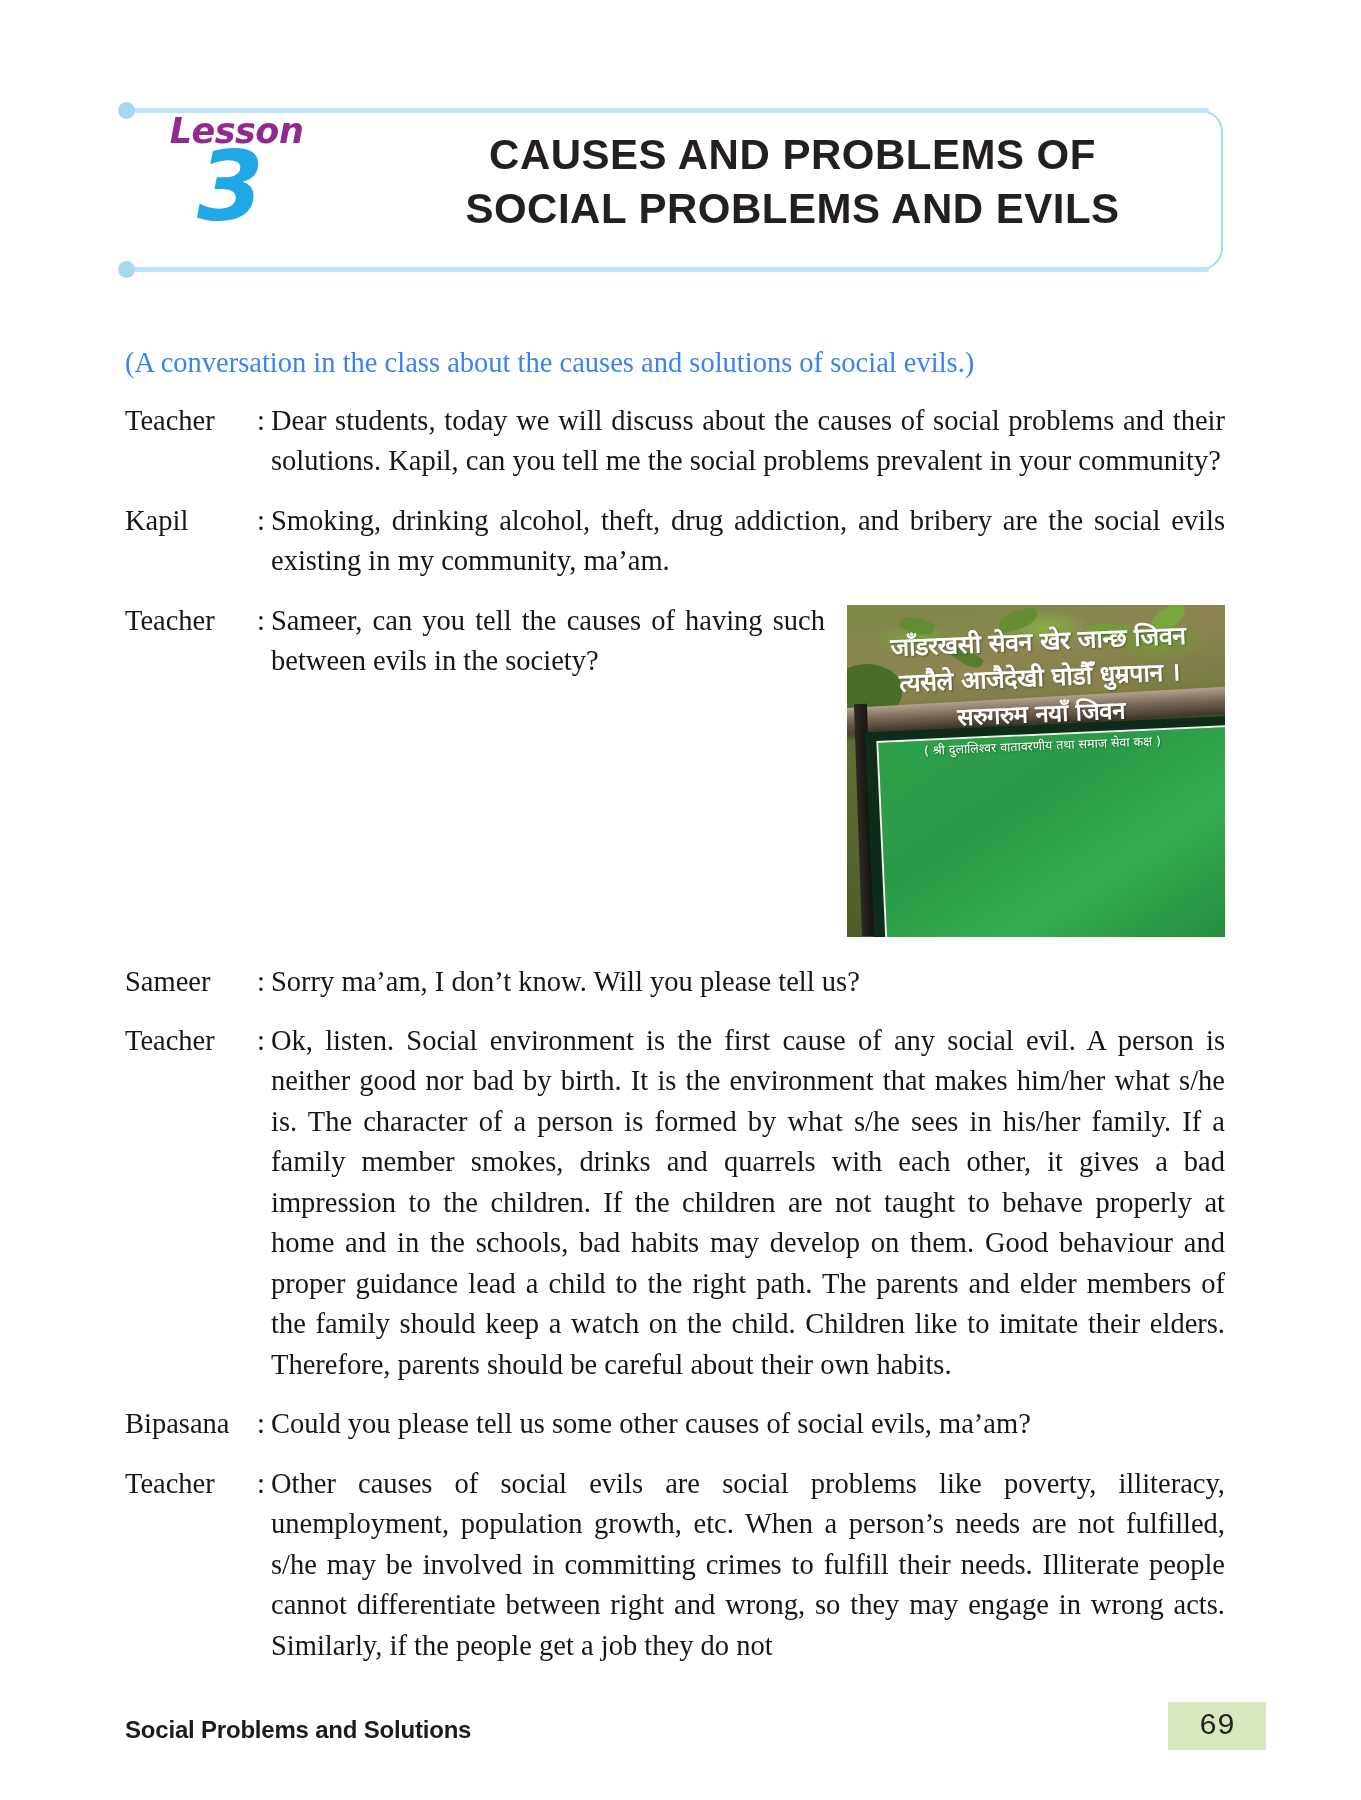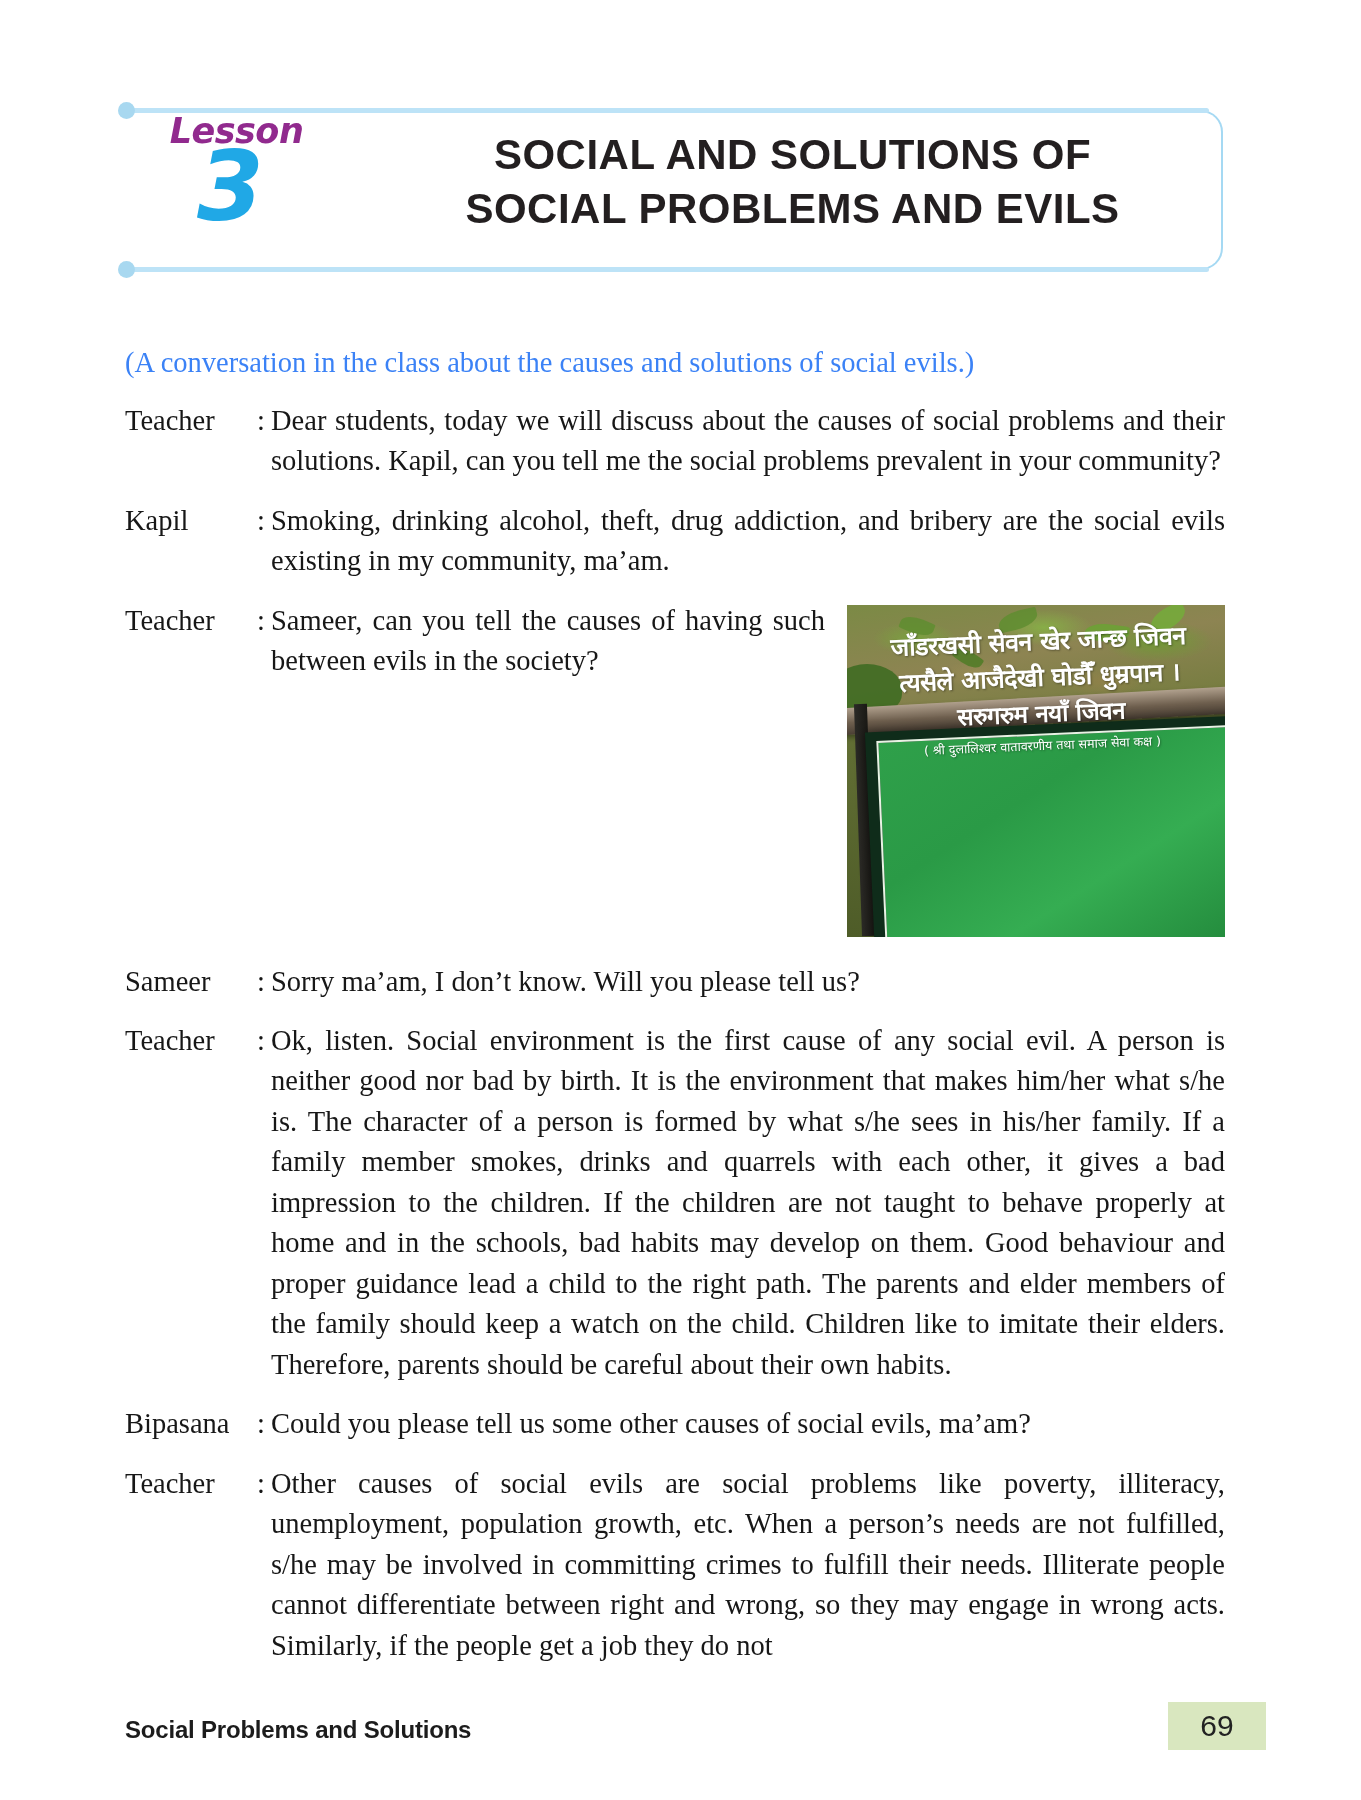--- a/index.html
+++ b/index.html
@@ -263,21 +263,21 @@
   .page-num {
     position: absolute;
     right: 0;
     bottom: -2px;
     width: 98px;
     height: 48px;
     background: #d9e7bf;
     display: flex;
     align-items: center;
     justify-content: center;
-    font-family: Liberation Sans, sans-serif;
+    font-family: Liberation Mono, monospace;
     font-size: 30px;
     color: #222;
   }
 </style>
 </head>
 <body>
 
 <div class="page">
 
   <div class="lesson-header">
@@ -288,21 +288,21 @@
 
     <div class="header-rule bottom"></div>
     <div class="rule-dot bottom"></div>
 
     <div class="lesson-badge">
       <div class="lesson-word">Lesson</div>
       <div class="lesson-number">3</div>
     </div>
 
     <div class="lesson-title">
-      <div>SOCIAL AND SOLUTIONS OF</div>
+      <div>CAUSES AND PROBLEMS OF</div>
       <div>SOCIAL PROBLEMS AND EVILS</div>
     </div>
   </div>
 
   <div class="body-wrap">
 
     <div class="intro-line">(A conversation in the class about the causes and solutions of social evils.)</div>
 
     <div class="dlg">
       <div class="speaker">Teacher</div>

